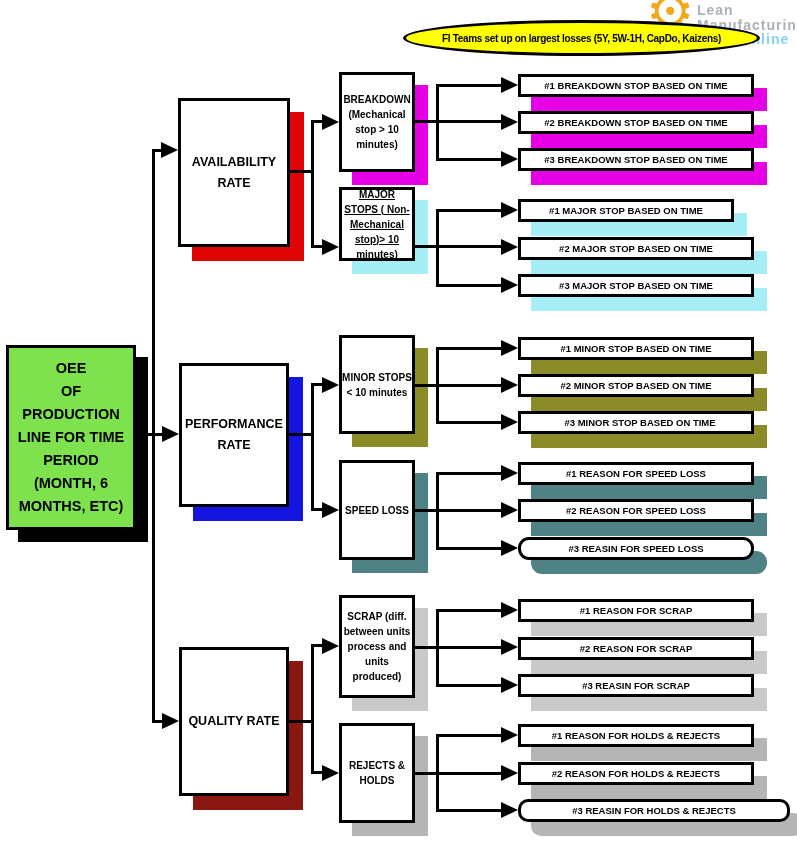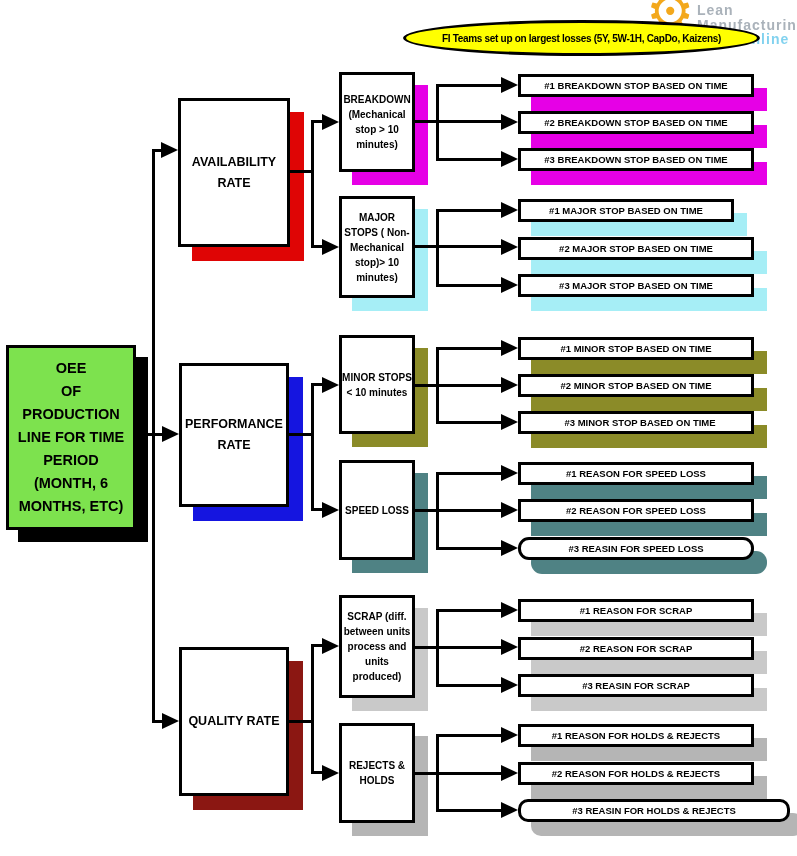--- a/index.html
+++ b/index.html
@@ -59,21 +59,21 @@
   <div class="box rate" style="left: 178px; top: 98px; width: 112px; height: 149px; --sh: #df0505;">AVAILABILITY
 RATE</div>
   <div class="box rate" style="left: 179px; top: 363px; width: 110px; height: 144px; --sh: #1515e0;">PERFORMANCE
 RATE</div>
   <div class="box rate" style="left: 179px; top: 647px; width: 110px; height: 149px; --sh: #8b1712;">QUALITY RATE</div>
 
   <div class="box loss" style="left: 339px; top: 72px; width: 76px; height: 100px; --sh: #e600e6;">BREAKDOWN
 (Mechanical
 stop &gt; 10
 minutes)</div>
-  <div class="box loss" style="left: 339px; top: 196px; width: 76px; height: 102px; --sh: #a6eef6;">MAJOR
+  <div class="box loss" style="left: 339px; top: 187px; width: 76px; height: 74px; text-decoration: underline; --sh: #a6eef6;">MAJOR
 STOPS ( Non-
 Mechanical
 stop)&gt; 10
 minutes)</div>
   <div class="box loss" style="left: 339px; top: 335px; width: 76px; height: 99px; --sh: #8b8b28;">MINOR STOPS
 &lt; 10 minutes</div>
   <div class="box loss" style="left: 339px; top: 460px; width: 76px; height: 100px; --sh: #4f8284;">SPEED LOSS</div>
   <div class="box loss" style="left: 339px; top: 595px; width: 76px; height: 103px; --sh: #c9c9c9;">SCRAP (diff.
 between units
 process and

